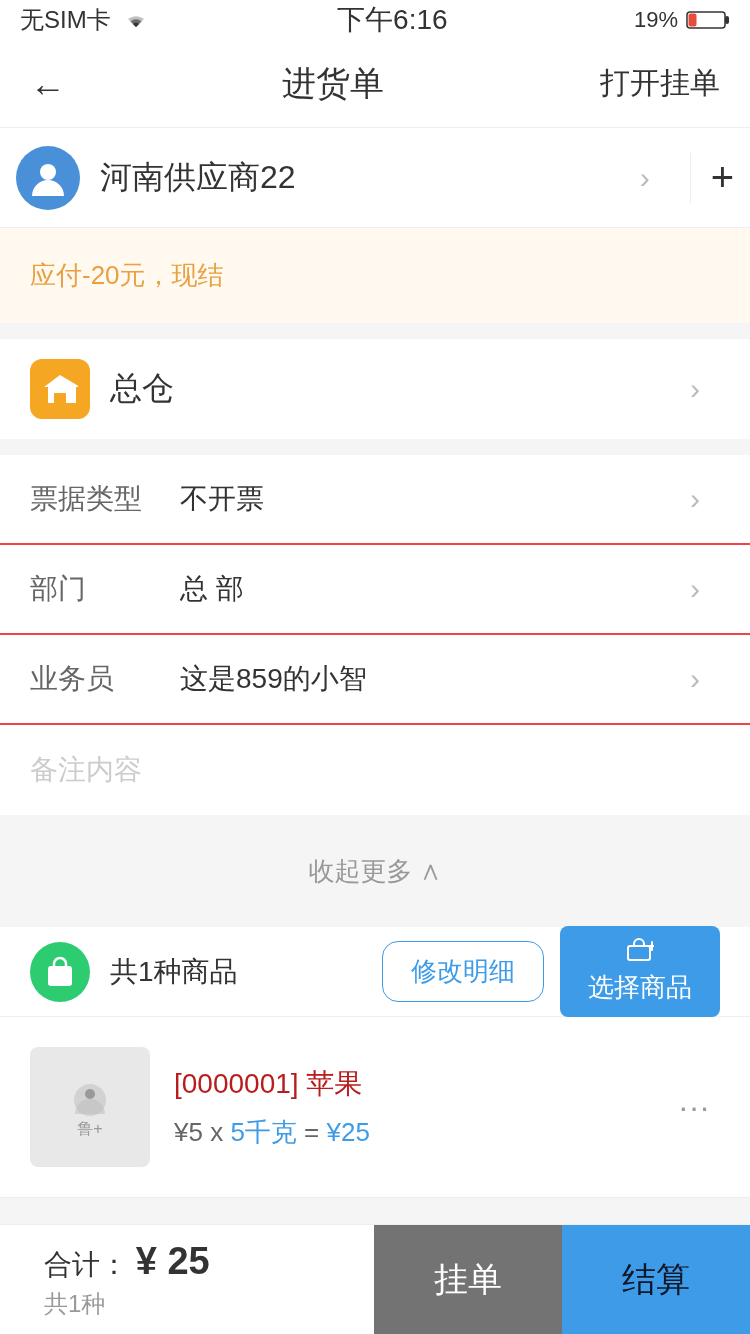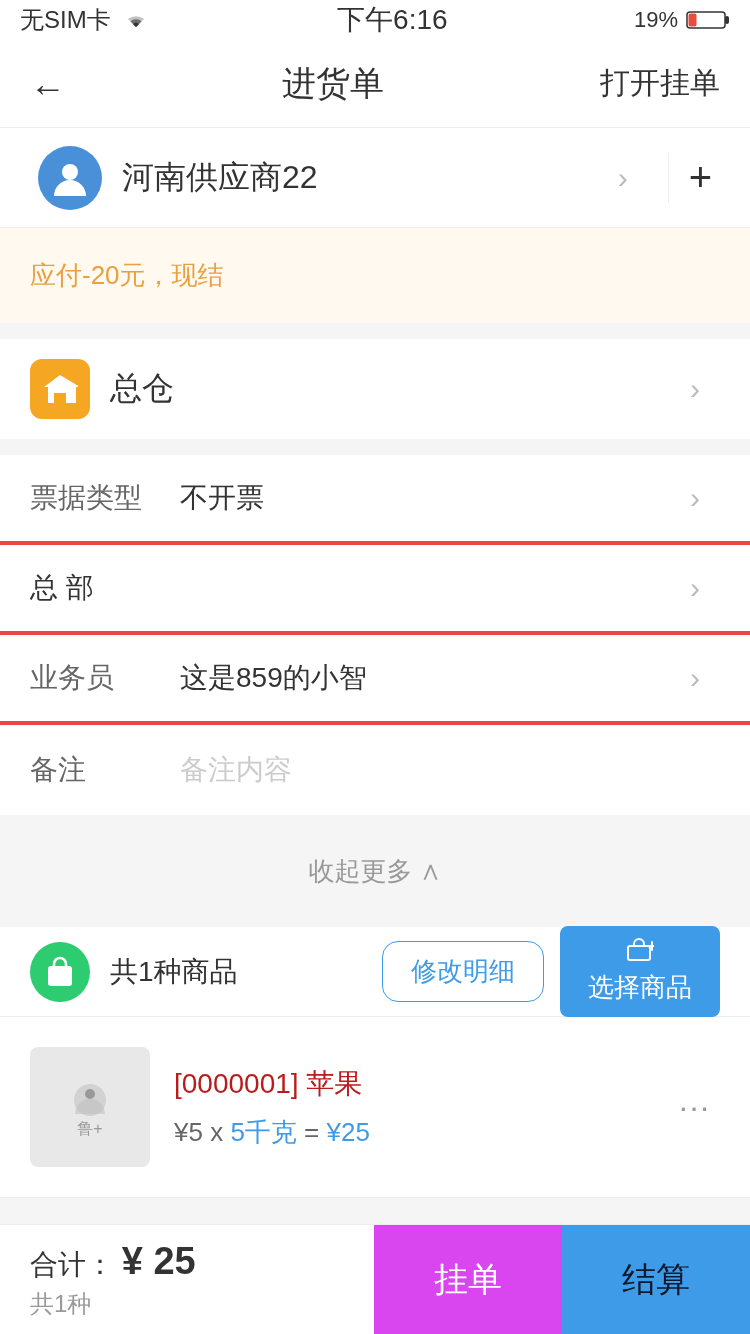--- a/index.html
+++ b/index.html
@@ -43,21 +43,21 @@
     
     .section {
       background: #fff;
       margin-bottom: 16px;
     }
 
     
     .supplier-row {
       display: flex;
       align-items: center;
-      padding: 0 38px;
+      padding: 0 16px;
       height: 100px;
       border-bottom: 1px solid #eee;
     }
     .supplier-avatar {
       width: 64px; height: 64px;
       border-radius: 50%;
       background: #4a90d9;
       display: flex; align-items: center; justify-content: center;
       margin-right: 20px;
       flex-shrink: 0;
@@ -95,21 +95,21 @@
     .warehouse-icon svg { width: 36px; height: 36px; fill: #fff; }
     .warehouse-name { flex: 1; font-size: 32px; color: #333; }
 
     
     .form-section { background: #fff; margin-bottom: 16px; }
     .form-row {
       display: flex;
       align-items: center;
       padding: 0 30px;
       min-height: 90px;
-      border-bottom: 4px solid #ef4444;
+      border-bottom: 2px solid #ef4444;
     }
     .form-row:last-child { border-bottom: none; }
     .form-label { font-size: 28px; color: #666; width: 150px; flex-shrink: 0; }
     .form-value { flex: 1; font-size: 28px; color: #333; }
     .form-placeholder { flex: 1; font-size: 28px; color: #ccc; }
 
     
     .collapse-bar {
       background: #f5f5f5;
       height: 80px;
@@ -186,26 +186,26 @@
       left: 0;
       width: 750px;
       height: 110px;
       background: #fff;
       display: flex;
       align-items: center;
       border-top: 1px solid #eee;
     }
     .total-section {
       flex: 1;
-      padding: 0 30px;
+      padding: 0 44px;
     }
     .btn-pending {
       width: 188px;
       height: 110px;
-      background: #d946ef;
+      background: #737373;
       color: #fff;
       font-size: 34px;
       display: flex; align-items: center; justify-content: center;
       cursor: pointer;
       border: none;
     }
     .btn-settle {
       width: 188px;
       height: 110px;
       background: #3d9be8;
@@ -274,30 +274,30 @@
   </div>
 </div>
 
 <div class="form-section">
   <div class="form-row">
     <span class="form-label">票据类型</span>
     <span class="form-value">不开票</span>
     <span class="chevron-right">›</span>
   </div>
   <div class="form-row">
+    <span class="form-label">部门</span>
     <span class="form-value">总 部</span>
     <span class="chevron-right">›</span>
   </div>
   <div class="form-row">
     <span class="form-label">业务员</span>
     <span class="form-value">这是859的小智</span>
     <span class="chevron-right">›</span>
   </div>
   <div class="form-row">
-    <span class="form-label">备注</span>
     <span class="form-placeholder">备注内容</span>
   </div>
 </div>
 
 <div class="collapse-bar">
   <span>收起更多 ∧</span>
 </div>
 
 <div class="product-section" style="margin-bottom: 120px;">
   <div class="product-header">

